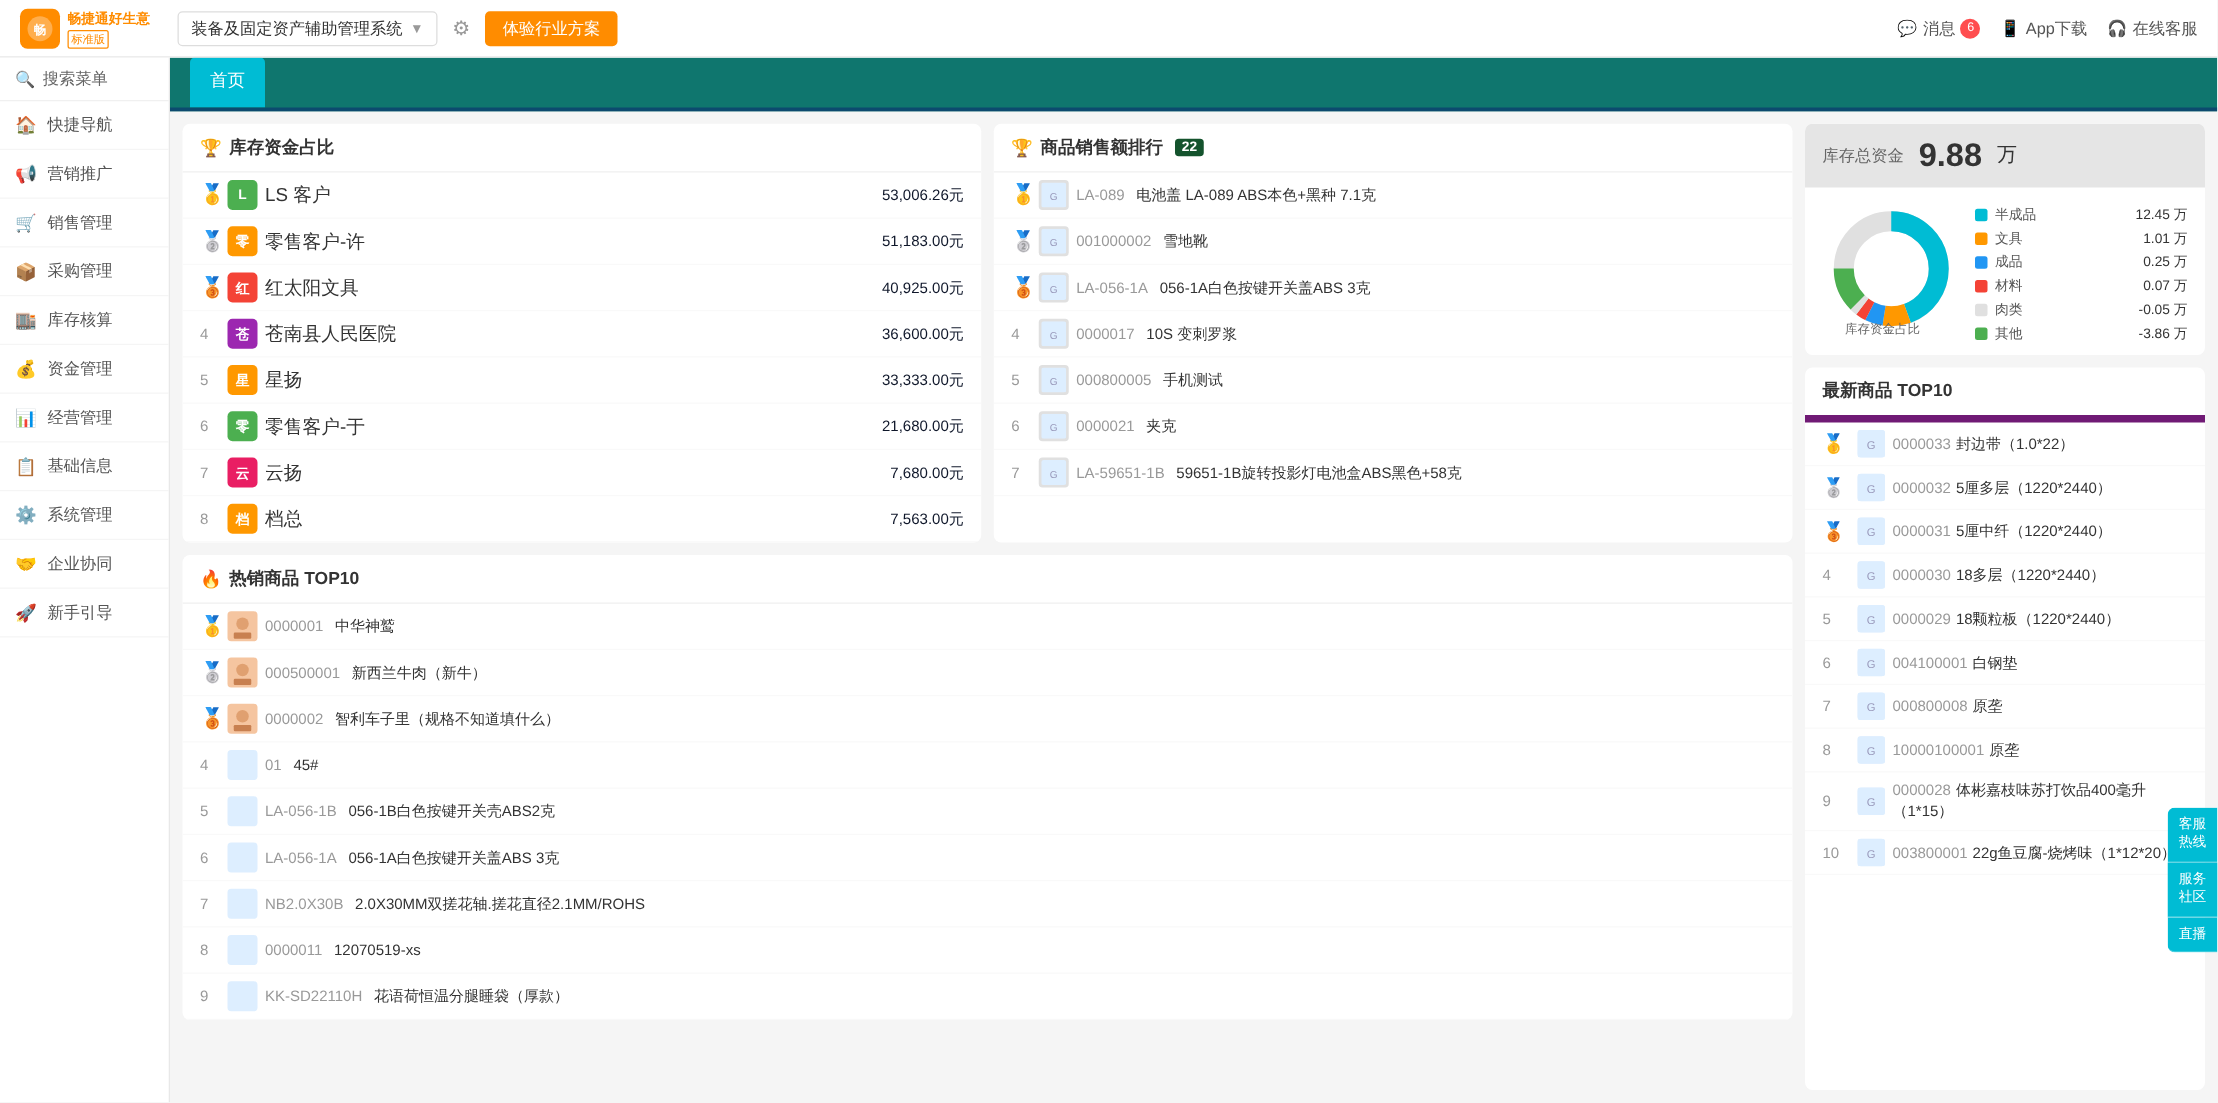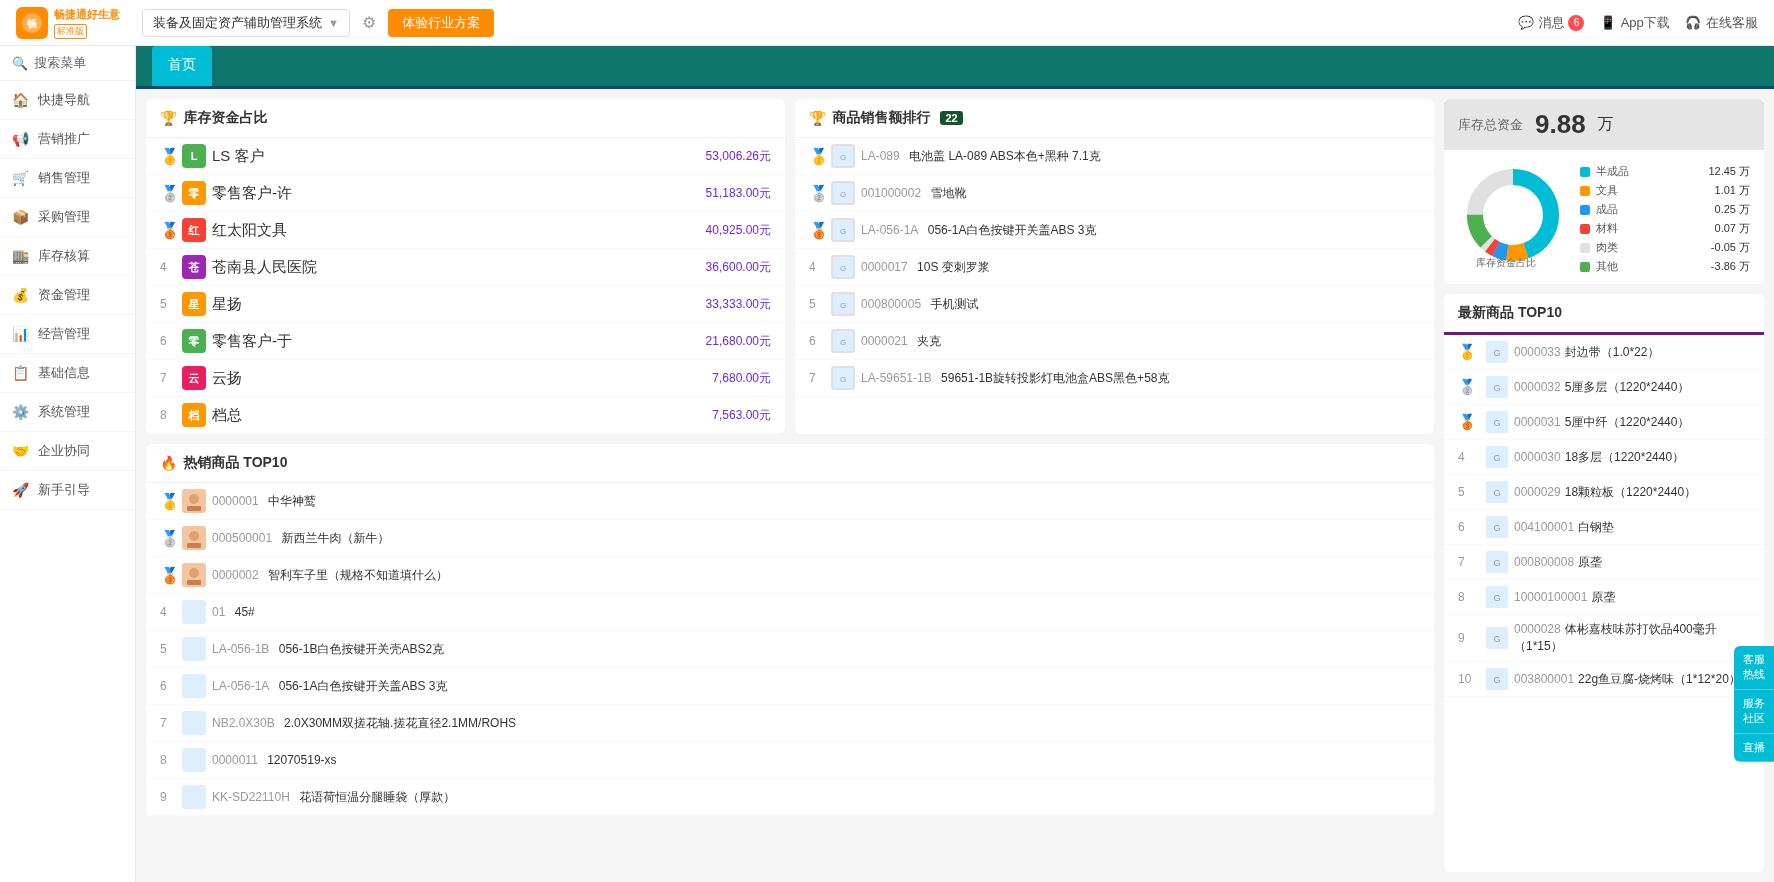--- a/index.html
+++ b/index.html
@@ -77,21 +77,21 @@
 
     .customer-panel { flex: 1; }
     .sales-panel { flex: 1; }
 
     .panel-header { padding: 10px 14px; font-size: 14px; font-weight: bold; color: #333; border-bottom: 1px solid #f0f0f0; display: flex; align-items: center; gap: 6px; }
     .panel-header .badge-orange { background: #ff8c00; color: #fff; border-radius: 3px; padding: 1px 5px; font-size: 11px; }
     .ranking-row { display: flex; align-items: center; padding: 6px 14px; border-bottom: 1px solid #f9f9f9; }
     .rank-num { width: 22px; font-size: 12px; color: #999; flex-shrink: 0; }
     .rank-avatar { width: 24px; height: 24px; border-radius: 4px; display: flex; align-items: center; justify-content: center; color: #fff; font-size: 11px; font-weight: bold; flex-shrink: 0; margin-right: 6px; }
     .rank-name { flex: 1; font-size: 15px; color: #333; }
-    .rank-amount { font-size: 12px; color: #6d28d9; font-weight: 500; }
+    .rank-amount { font-size: 12px; color: #0f172a; font-weight: 500; }
 
     
     .product-row { display: flex; align-items: center; padding: 6px 14px; border-bottom: 1px solid #f9f9f9; }
     .product-rank { width: 22px; font-size: 12px; color: #999; flex-shrink: 0; }
     .product-thumb { width: 24px; height: 24px; background: #e0e0e0; border-radius: 3px; display: flex; align-items: center; justify-content: center; font-size: 9px; color: #999; flex-shrink: 0; margin-right: 6px; }
     .product-info { flex: 1; font-size: 12px; color: #333; }
     .product-code { color: #999; margin-right: 6px; }
 
     
     .hot-panel { background: #fff; border-radius: 6px; overflow: hidden; }
@@ -106,21 +106,21 @@
     .donut-wrapper { position: relative; width: 110px; height: 110px; flex-shrink: 0; }
     .donut-label { position: absolute; bottom: 0; left: 0; right: 14px; text-align: center; font-size: 10px; color: #666; }
     .legend-area { flex: 1; display: flex; flex-direction: column; gap: 4px; padding-top: 4px; }
     .legend-item { display: flex; align-items: center; gap: 6px; font-size: 11px; }
     .legend-dot { width: 10px; height: 10px; border-radius: 2px; flex-shrink: 0; }
     .legend-name { flex: 1; color: #555; }
     .legend-val { color: #333; font-size: 11px; }
 
     
     .newest-panel { background: #fff; border-radius: 6px; overflow: hidden; flex: 1; overflow-y: auto; }
-    .newest-header { padding: 10px 14px; font-size: 14px; font-weight: bold; color: #333; border-bottom: 3px solid #701a75; display: flex; align-items: center; gap: 6px; }
+    .newest-header { padding: 10px 14px; font-size: 14px; font-weight: bold; color: #333; border-bottom: 6px solid #701a75; display: flex; align-items: center; gap: 6px; }
     .newest-item { display: flex; align-items: center; padding: 6px 14px; border-bottom: 1px solid #f9f9f9; gap: 6px; }
     .newest-rank { width: 22px; font-size: 12px; color: #999; flex-shrink: 0; }
     .newest-thumb { width: 22px; height: 22px; background: #ddeeff; border-radius: 3px; flex-shrink: 0; display: flex; align-items: center; justify-content: center; font-size: 9px; color: #999; }
     .newest-name { flex: 1; font-size: 12px; color: #333; }
 
     
     .float-btns {
       position: fixed; right: 0; bottom: 120px;
       display: flex; flex-direction: column;
     }

